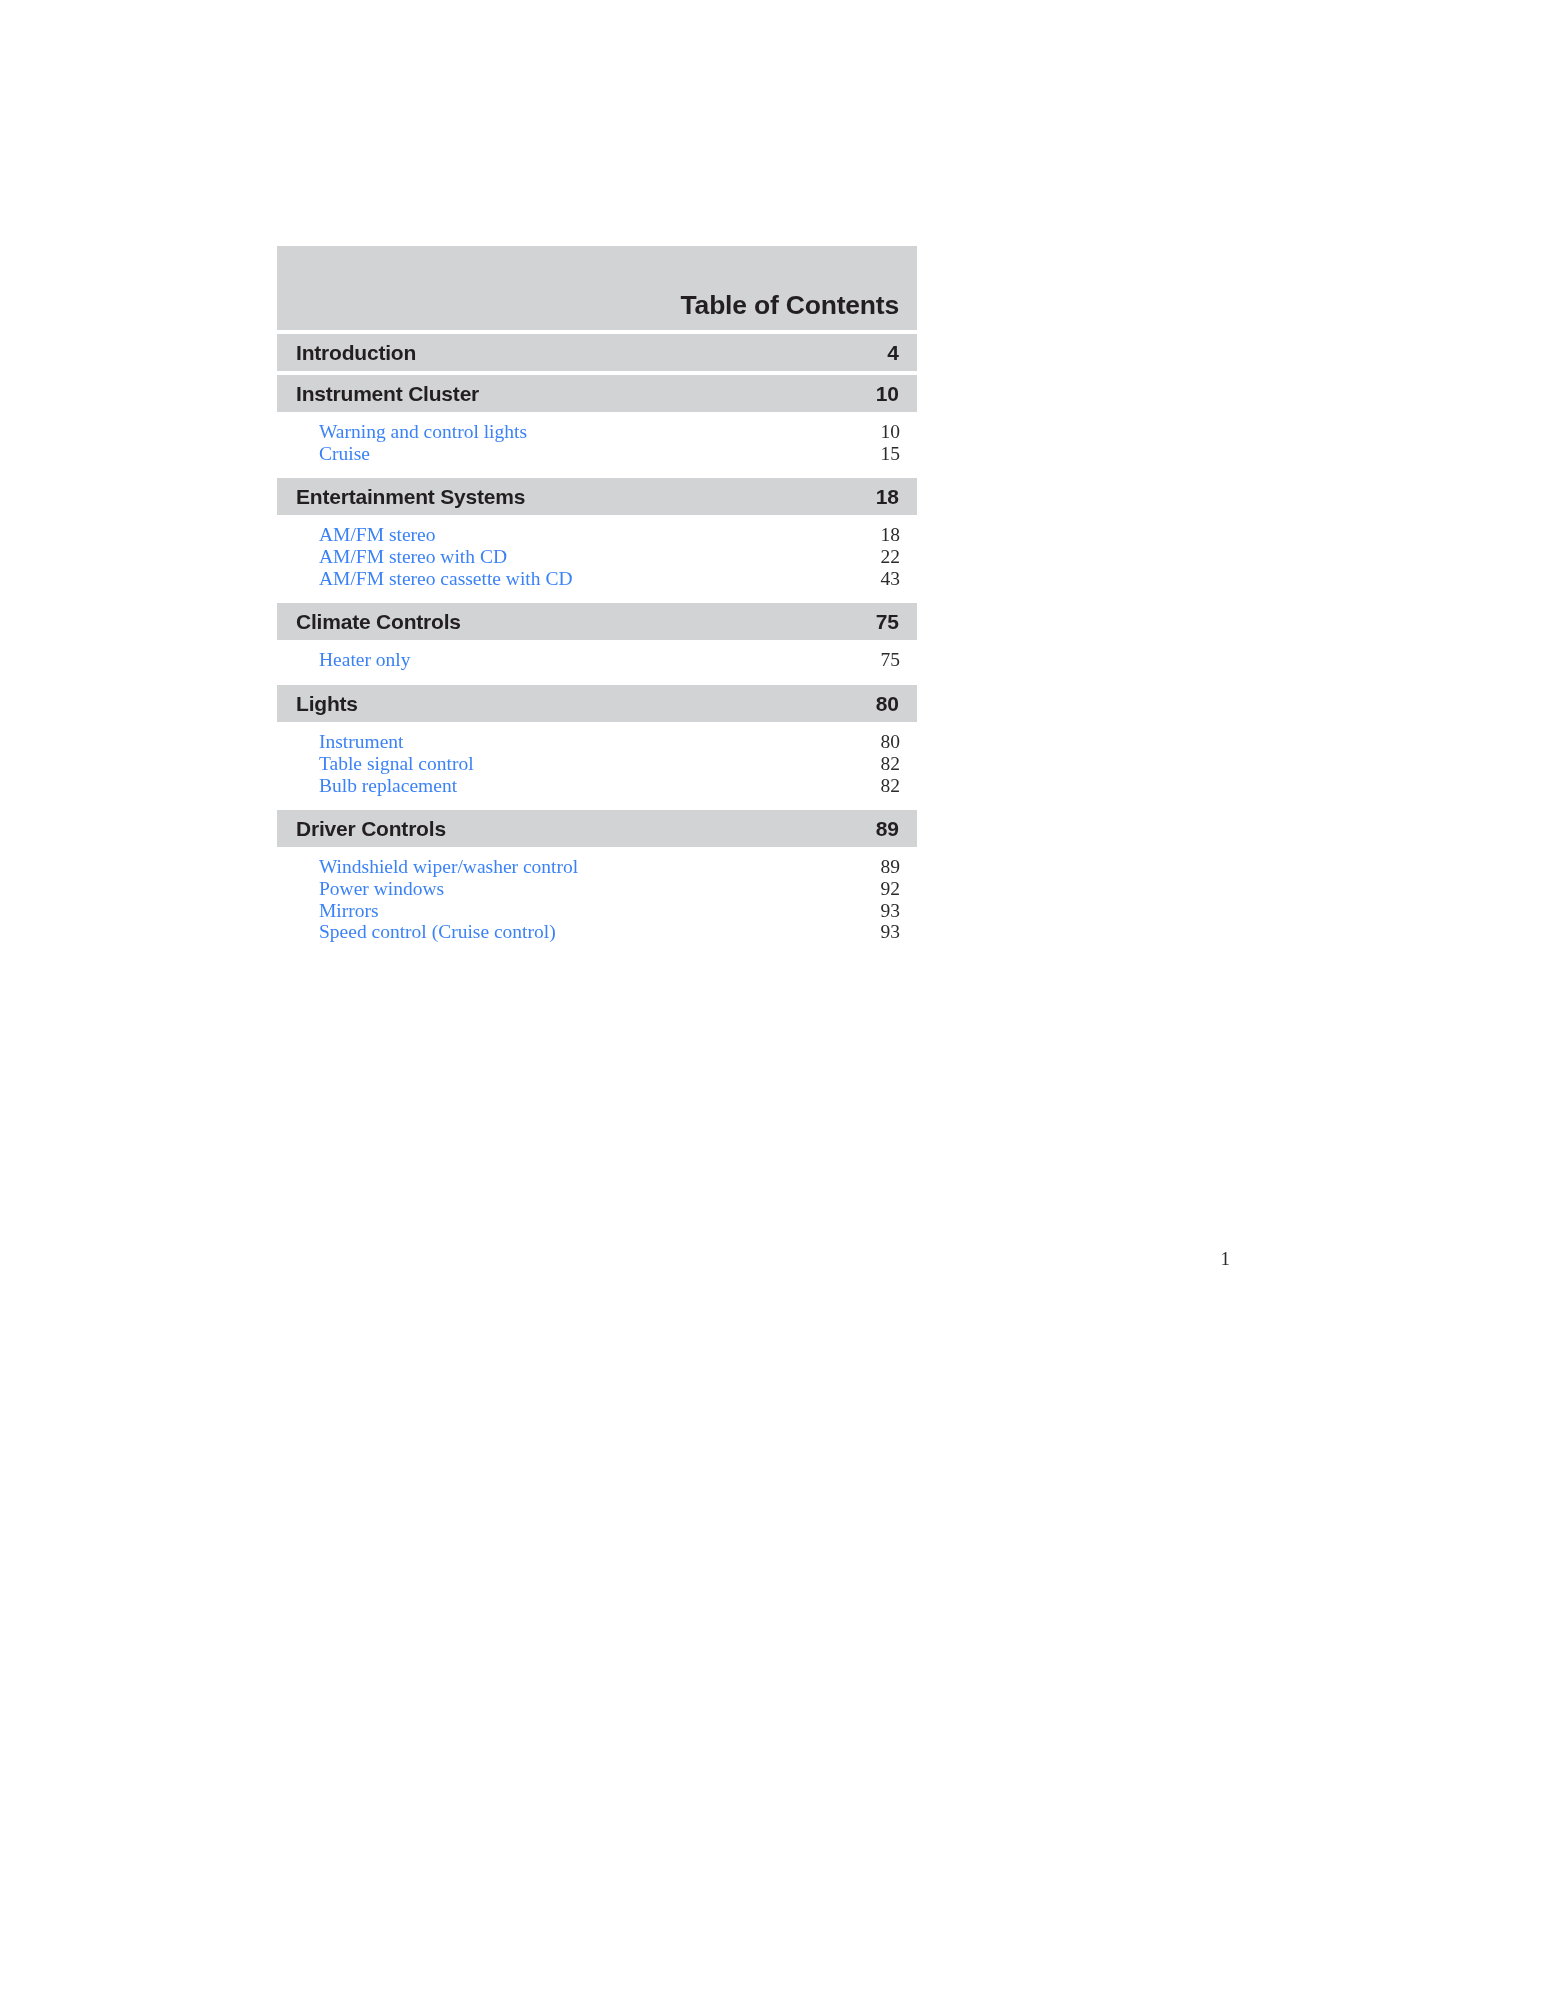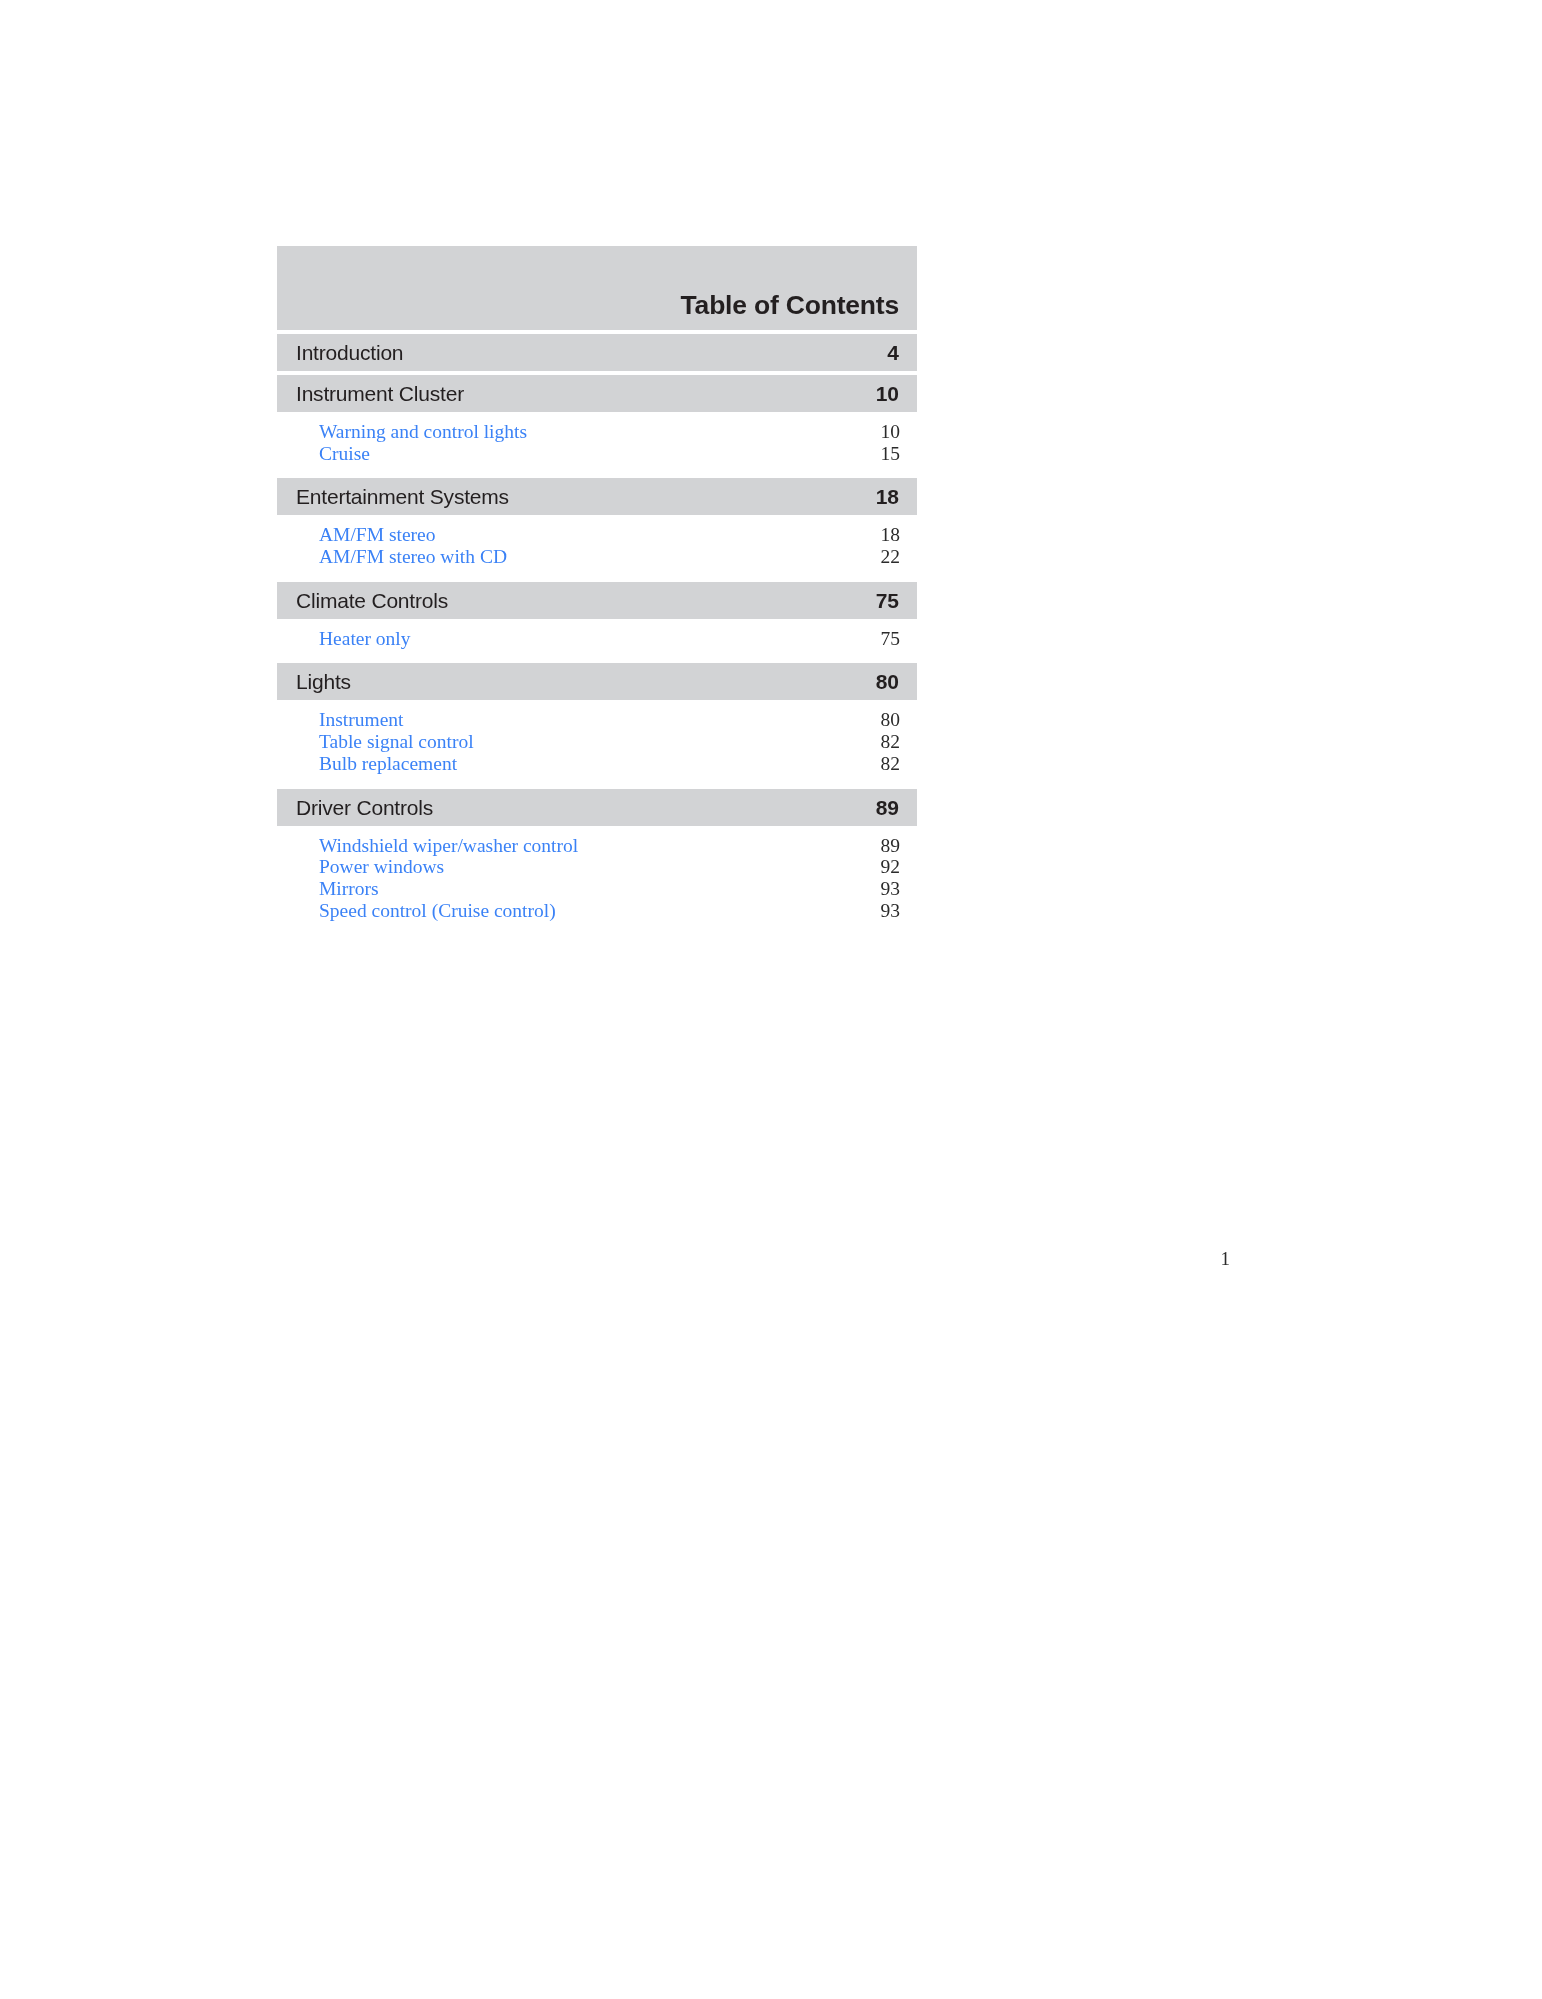--- a/index.html
+++ b/index.html
@@ -55,21 +55,21 @@
     height: 37px;
     margin-top: 4px;
     display: flex;
     align-items: center;
     justify-content: space-between;
     padding: 0 18px 0 19px;
     box-sizing: border-box;
   }
   .section-title {
     font-family: "Liberation Sans", sans-serif;
-    font-weight: normal;
+    font-weight: bold;
     font-size: 21px;
     color: #231f20;
     letter-spacing: -0.2px;
     line-height: 1;
   }
   .section-page {
     font-family: "Liberation Sans", sans-serif;
     font-weight: bold;
     font-size: 21px;
     color: #231f20;
@@ -149,20 +149,24 @@
         </div>
         <div class="entries">
           <div class="entry">
             <span class="entry-label">AM/FM stereo</span>
             <span class="entry-page">18</span>
           </div>
           <div class="entry">
             <span class="entry-label">AM/FM stereo with CD</span>
             <span class="entry-page">22</span>
           </div>
+          <div class="entry">
+            <span class="entry-label">AM/FM stereo cassette with CD</span>
+            <span class="entry-page">43</span>
+          </div>
         </div>
         <div class="section-head">
           <span class="section-title">Climate Controls</span>
           <span class="section-page">75</span>
         </div>
         <div class="entries">
           <div class="entry">
             <span class="entry-label">Heater only</span>
             <span class="entry-page">75</span>
           </div>

